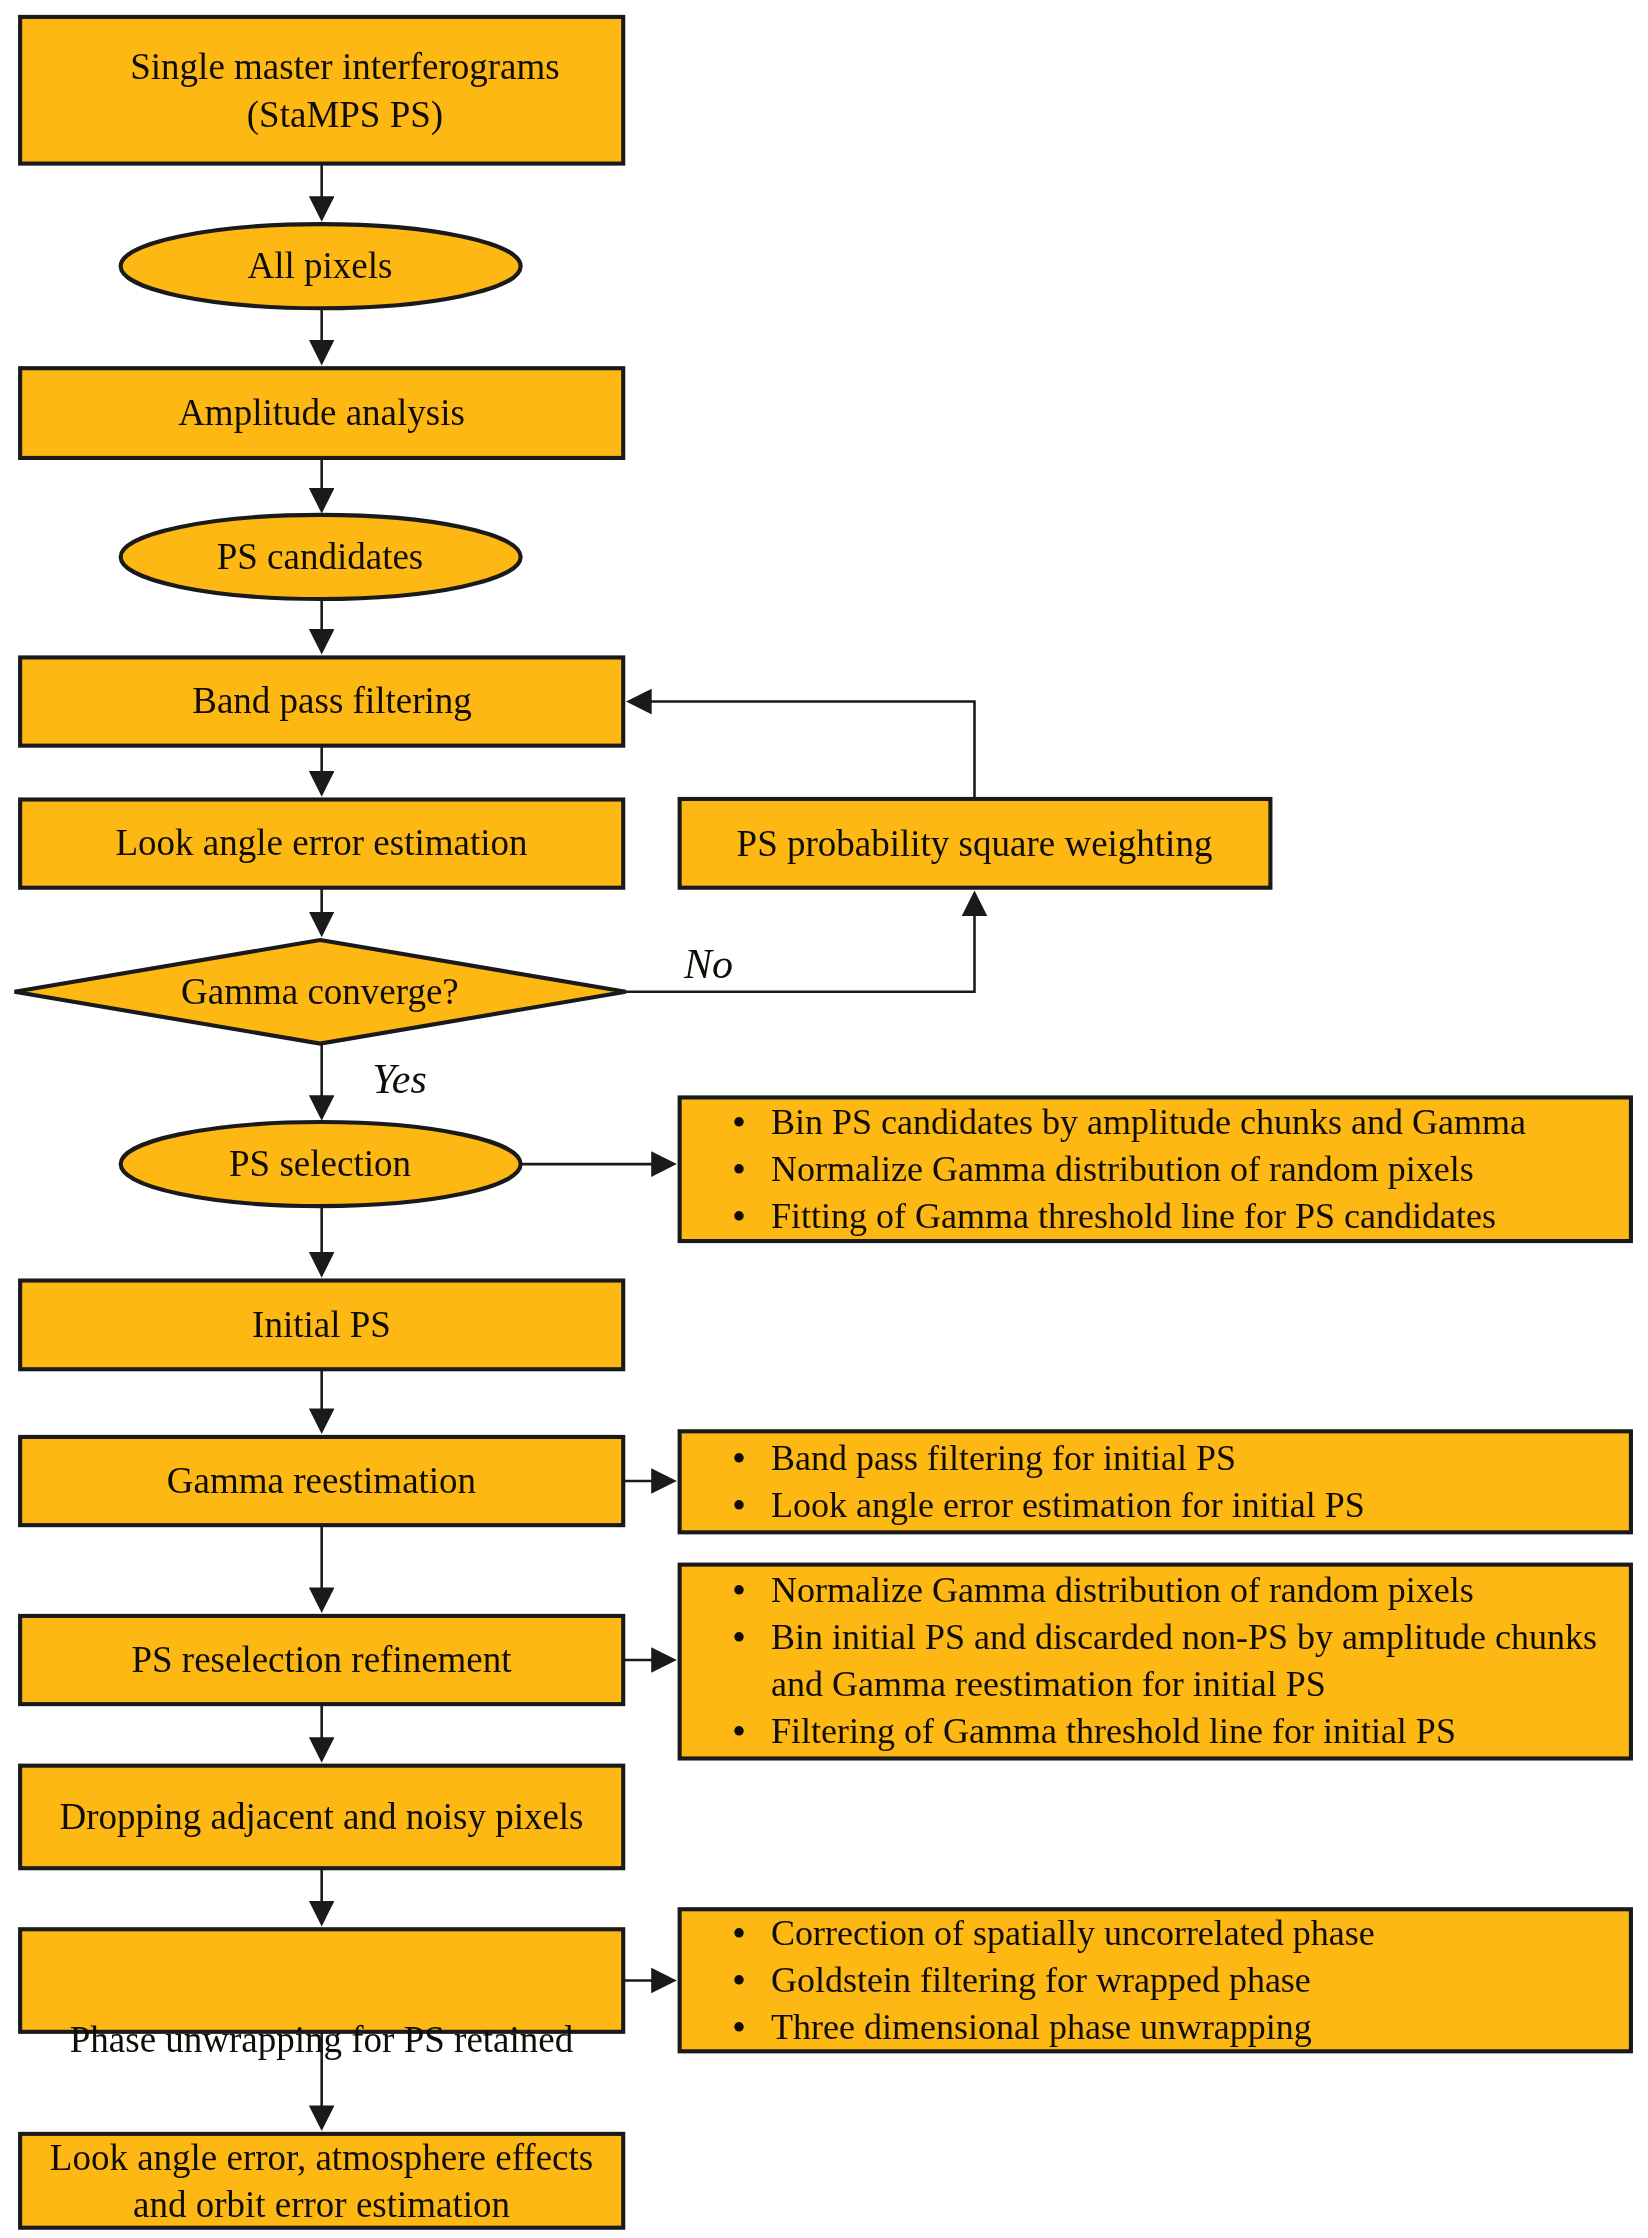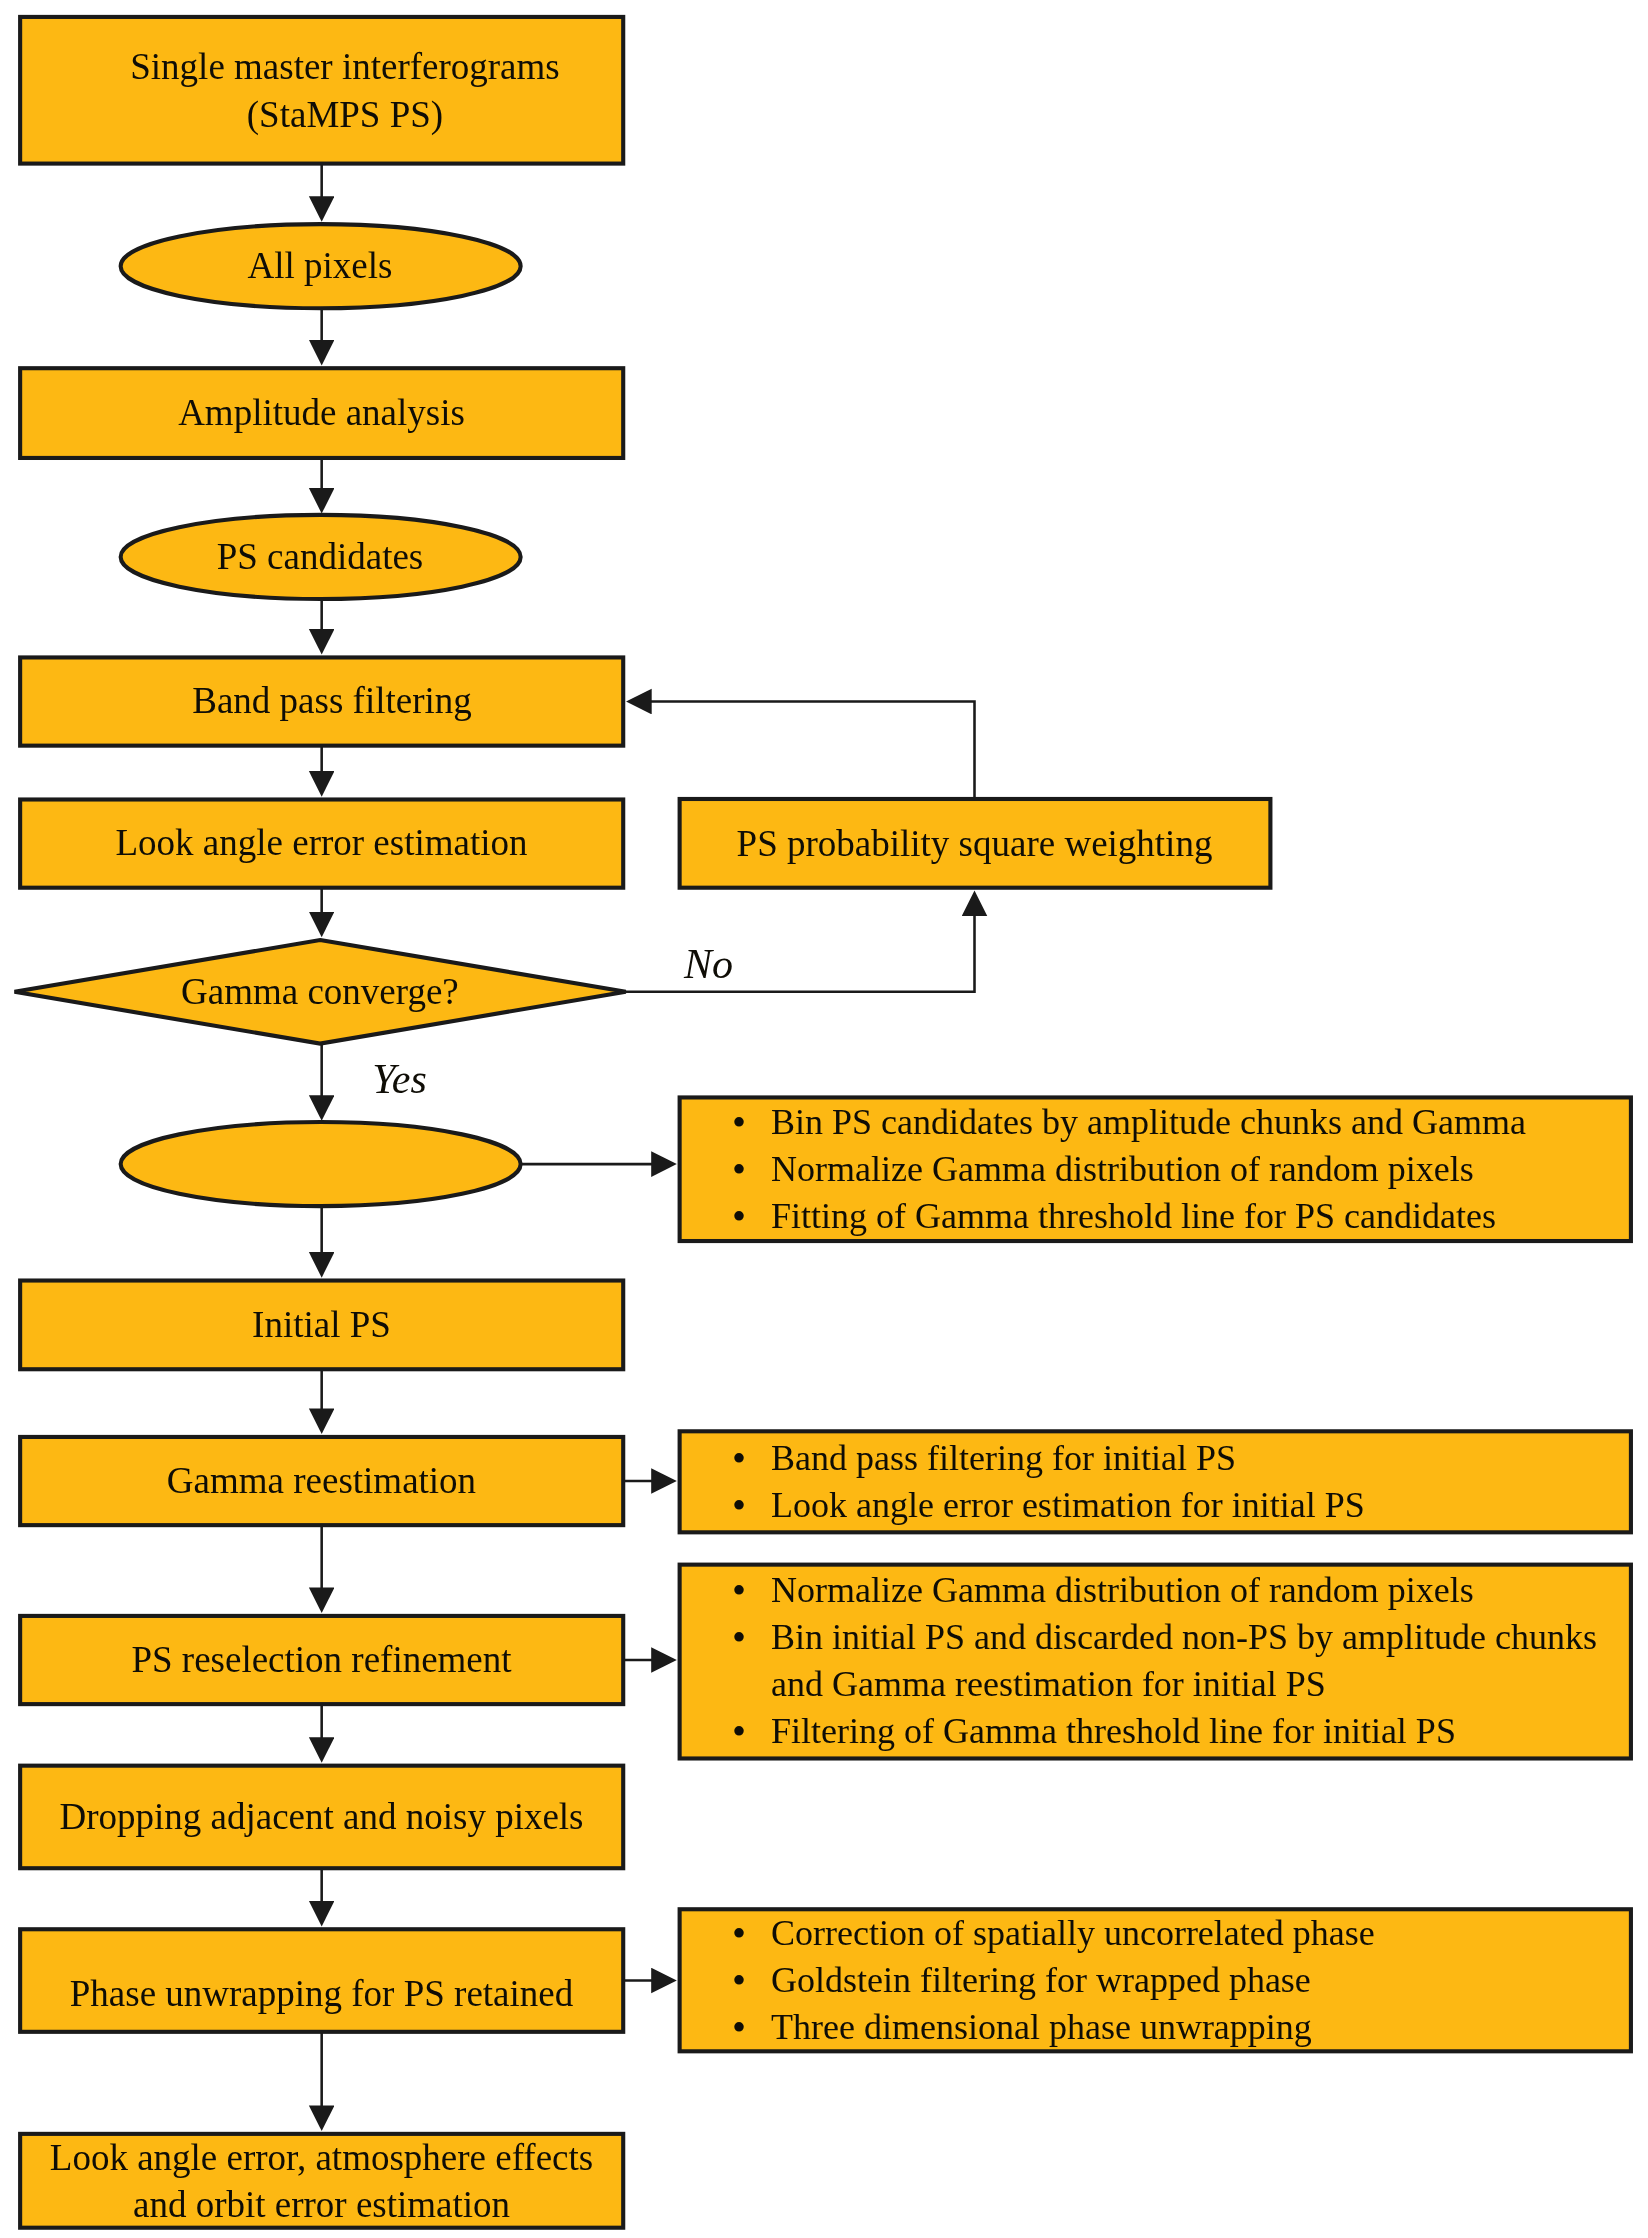--- a/index.html
+++ b/index.html
@@ -163,20 +163,23 @@
   </div>
 
   <div class="branch-label" style="left:652px; top:939px; width:113px; height:49px;">
     <span>No</span>
   </div>
 
   <div class="branch-label" style="left:338px; top:1054px; width:123px; height:49px;">
     <span>Yes</span>
   </div>
 
+  <div class="label" style="left:120px; top:1122px; width:400px; height:84px;">
+    <span class="inner">PS selection</span>
+  </div>
 
   <div class="side-content" style="left:679px; top:1097px; width:951px; height:144px;">
     <div class="side-row">
       <span class="bullet">•</span>
       <span class="side-text">Bin PS candidates by amplitude chunks and Gamma</span>
     </div>
     <div class="side-row">
       <span class="bullet">•</span>
       <span class="side-text">Normalize Gamma distribution of random pixels</span>
     </div>
@@ -221,21 +224,21 @@
     <div class="side-row">
       <span class="bullet">•</span>
       <span class="side-text">Filtering of Gamma threshold line for initial PS</span>
     </div>
   </div>
 
   <div class="label" style="left:20px; top:1765px; width:603px; height:103px;">
     <span class="inner">Dropping adjacent and noisy pixels</span>
   </div>
 
-  <div class="label" style="left:20px; top:1942px; width:603px; height:103px;">
+  <div class="label" style="left:20px; top:1988px; width:603px; height:103px;">
     <span class="inner">Phase unwrapping for PS retained</span>
   </div>
 
   <div class="side-content" style="left:679px; top:1909px; width:951px; height:142px;">
     <div class="side-row">
       <span class="bullet">•</span>
       <span class="side-text">Correction of spatially uncorrelated phase</span>
     </div>
     <div class="side-row">
       <span class="bullet">•</span>

